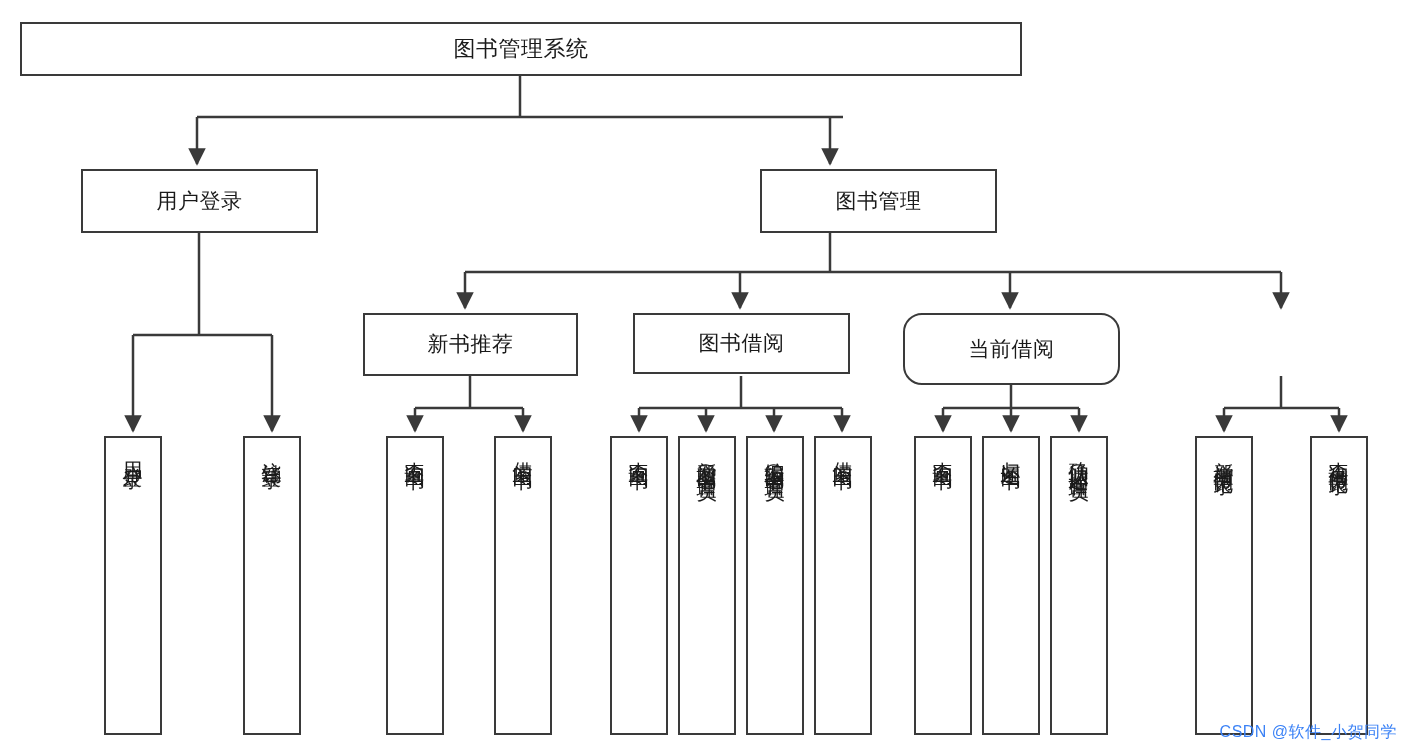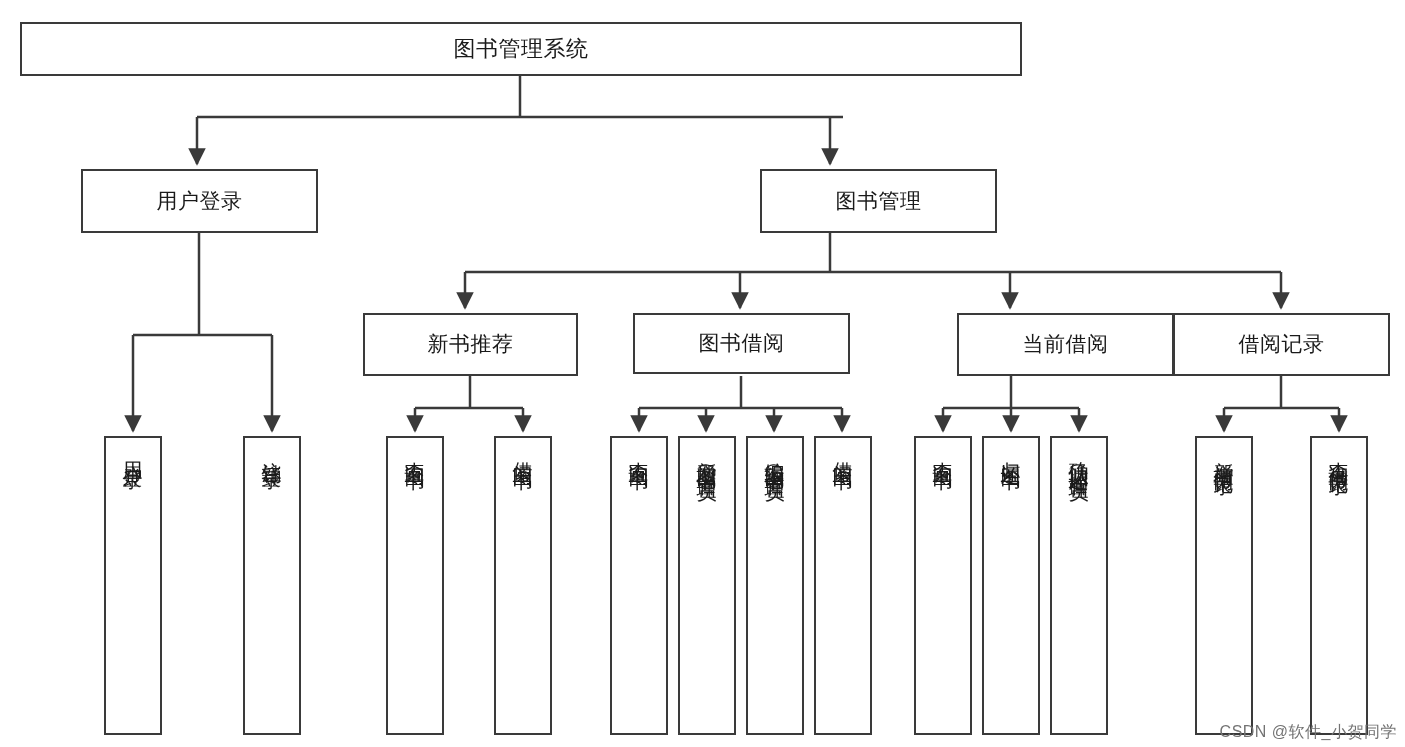--- a/index.html
+++ b/index.html
@@ -59,21 +59,21 @@
     font-size: 20px;
     letter-spacing: 3px;
     line-height: 1;
     white-space: nowrap;
   }
   #watermark {
     position: absolute;
     right: 8px;
     bottom: 4px;
     font-size: 16px;
-    color: #737373;
+    color: #3b82f6;
     letter-spacing: 0.5px;
     white-space: nowrap;
   }
 </style>
 </head>
 <body>
 
 <div id="canvas">
 
   <svg id="edges" viewBox="0 0 1405 747">
@@ -137,25 +137,22 @@
   <div class="node horiz" style="left:712px; top:169px; width:237px; height:64px;margin-left:48px;">
     <span class="node-label">图书管理</span>
   </div>
 
   <div class="node horiz" style="left:363px; top:313px; width:215px; height:63px;font-family:Liberation Serif, serif;">
     <span class="node-label">新书推荐</span>
   </div>
   <div class="node horiz" style="left:633px; top:313px; width:217px; height:61px;">
     <span class="node-label">图书借阅</span>
   </div>
-  <div class="node horiz" style="left:957px; top:313px; width:217px; height:63px;">
+  <div class="node horiz" style="left:903px; top:313px; width:217px; height:72px;border-radius:19px;">
     <span class="node-label">当前借阅</span>
-  </div>
-  <div class="node horiz" style="left:1173px; top:313px; width:217px; height:63px;">
-    <span class="node-label">借阅记录</span>
   </div>
 
   <div class="node vert" style="left:104px; top:436px; width:58px; height:299px;">
     <span class="node-label">用户登录</span>
   </div>
   <div class="node vert" style="left:243px; top:436px; width:58px; height:299px;">
     <span class="node-label">注销登录</span>
   </div>
 
   <div class="node vert" style="left:386px; top:436px; width:58px; height:299px;">

